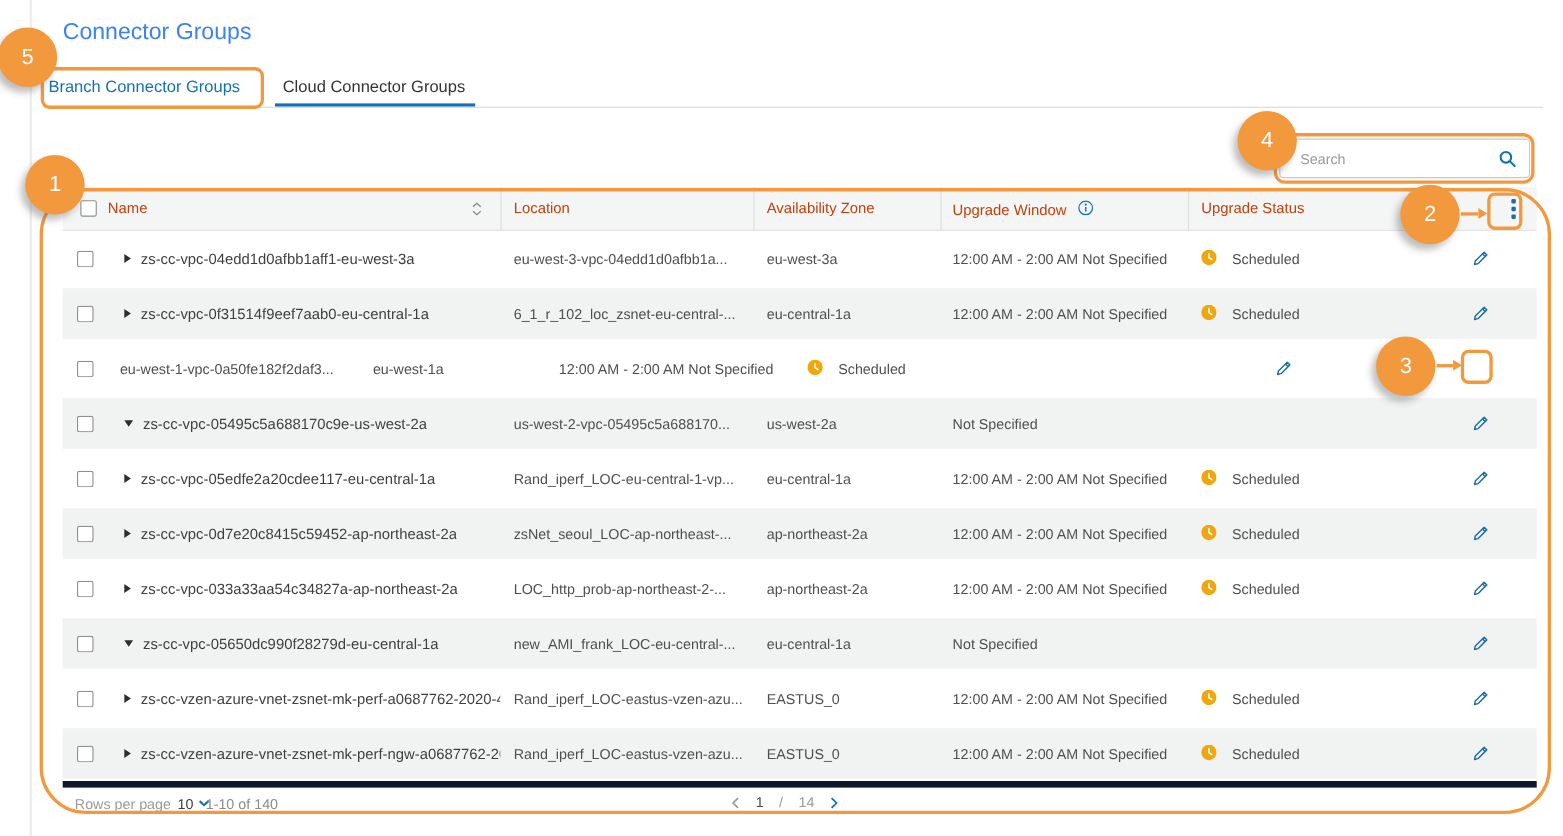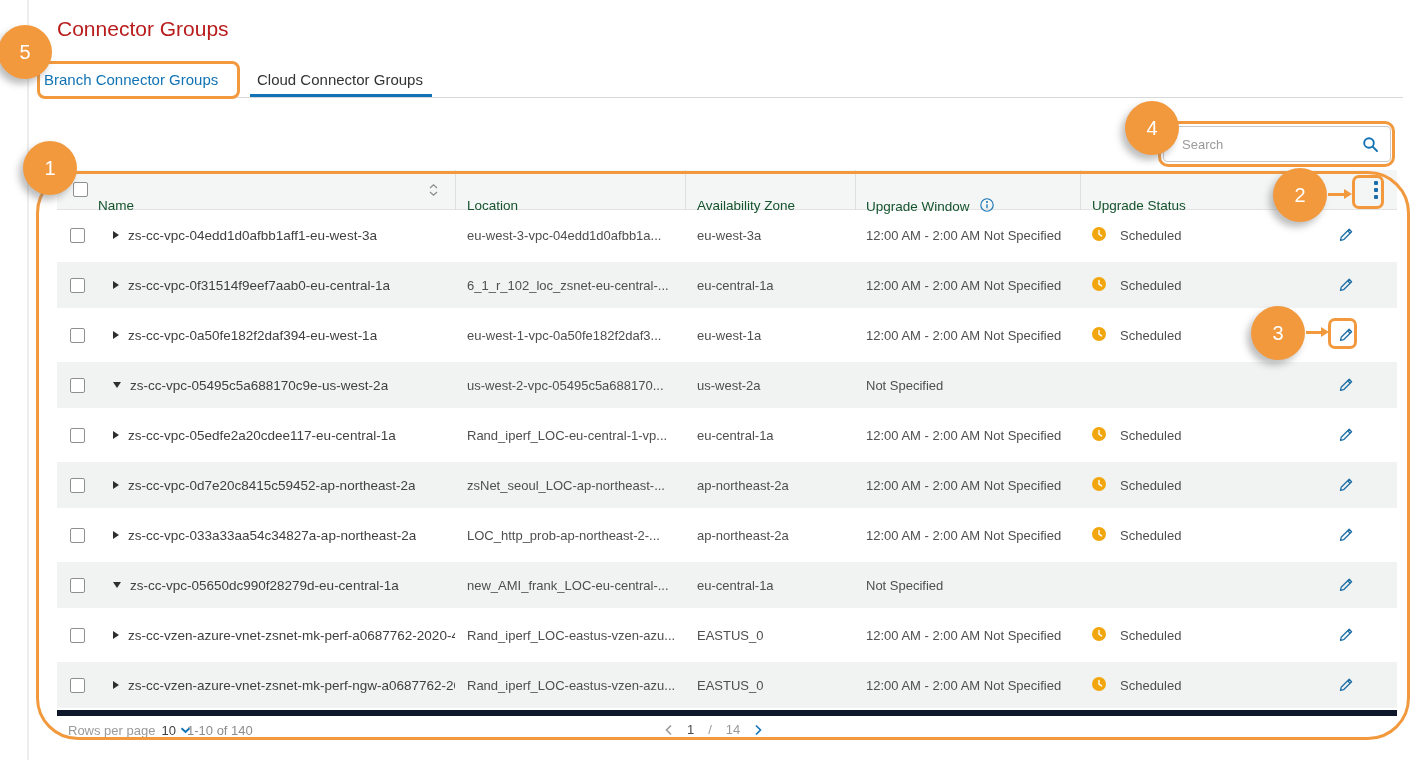--- a/index.html
+++ b/index.html
@@ -3,40 +3,40 @@
 <meta charset="utf-8">
 <style>
   * { margin:0; padding:0; box-sizing:border-box; }
   html,body { background:#fff; }
   body { width:1421px; height:760px; position:relative; overflow:hidden;
          font-family:"Liberation Sans", sans-serif; color:#444; }
   .canvas { position:relative; width:1421px; height:760px; }
 
   .left-edge-line { position:absolute; left:27px; top:0; width:2px; height:760px; background:#ededed; }
 
-  .page-title { position:absolute; left:57px; top:17px; font-size:21px; font-weight:400; color:#b91c1c; }
+  .page-title { position:absolute; left:57px; top:17px; font-size:21px; font-weight:400; color:#3b82f6; }
 
   
   .tab { position:absolute; top:71px; font-size:15px; cursor:pointer; }
   .tab-branch { left:44px; color:#1173B5; }
   .tab-cloud { left:257px; color:#333; }
   .tab-underline { position:absolute; left:250px; top:94px; width:182px; height:3px; background:#1173B5; }
   .tabs-divider { position:absolute; left:40px; top:97px; width:1363px; height:1px; background:#d8d8d8; }
 
   
   .search-input { position:absolute; left:1163px; top:126px; width:228px; height:36px;
     border:1px solid #c8c8c8; border-radius:4px; padding:0 34px 0 18px; font-size:13px;
     color:#444; font-family:"Liberation Sans", sans-serif; outline:none; background:#fff; }
   .search-input::placeholder { color:#9a9a9a; }
   .search-icon { position:absolute; left:1362px; top:136px; }
 
   
   .table { position:absolute; left:57px; top:170px; width:1340px; }
   .thead { position:relative; height:40px; background:#f4f5f5; border-bottom:1px solid #e3e3e3; }
-  .th { position:absolute; top:16px; line-height:40px; font-size:13.5px; color:#14532d; white-space:nowrap; }
+  .th { position:absolute; top:0; line-height:40px; font-size:13.5px; color:#c2410c; white-space:nowrap; }
   .th-name { left:41px; }
   .th-loc { left:410px; }
   .th-az { left:640px; }
   .th-win { left:809px; display:flex; align-items:center; height:40px; line-height:normal; gap:10px; }
   .th-status { left:1035px; }
   .hsep { position:absolute; top:0; width:1px; height:40px; background:#dedede; }
   .hsep1{left:398px}.hsep2{left:628px}.hsep3{left:798px}.hsep4{left:1023px}.hsep5{left:1251px}
   .checkbox { display:inline-block; width:15px; height:15px; border:1px solid #8f8f8f; border-radius:2px; background:#fff; cursor:pointer; }
   .thead .checkbox { position:absolute; left:16px; top:12px; }
   .sort-icon { position:absolute; left:371px; top:13px; cursor:pointer; }
@@ -208,24 +208,20 @@
                 <line x1="9.7" y1="3.8" x2="12.1" y2="6.2" stroke="#1d6fa5" stroke-width="1.3"></line>
               </svg>
       </span>
     </div>
   </div>
 
   <div class="trow">
     <div class="c cb">
             <span class="checkbox"></span>
           </div>
-    <div class="c name">
-      <span class="caret right"></span>
-      <span class="nm">zs-cc-vpc-0a50fe182f2daf394-eu-west-1a</span>
-    </div>
     <div class="c loc">eu-west-1-vpc-0a50fe182f2daf3...</div>
     <div class="c az">eu-west-1a</div>
     <div class="c win">12:00 AM - 2:00 AM Not Specified</div>
     <div class="c st">
       <span class="clock">
         <svg width="14" height="14" viewBox="0 0 14 14">
                 <circle cx="7" cy="7" r="7" fill="#F2A60D"></circle>
                 <path d="M7 3.4 V7.2 L9.6 8.9" stroke="#fff" stroke-width="1.4" fill="none" stroke-linecap="round"></path>
               </svg>
       </span>

